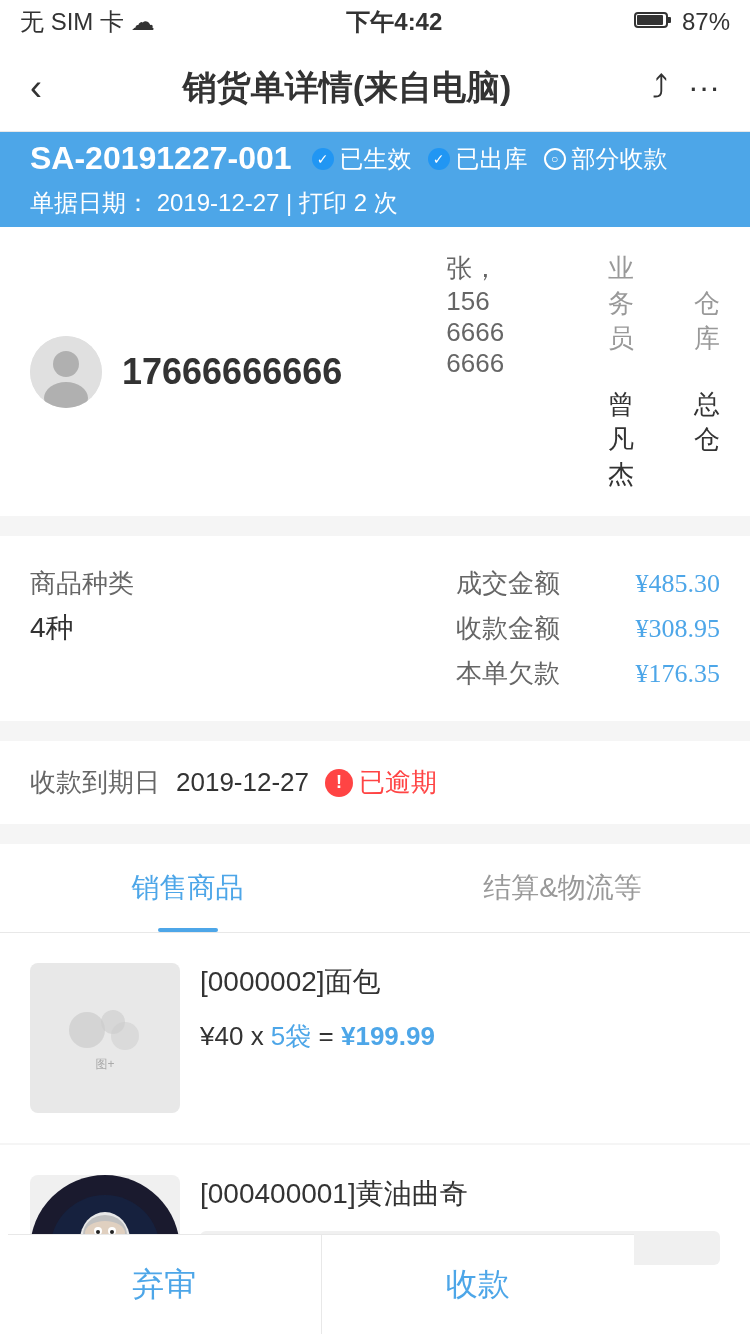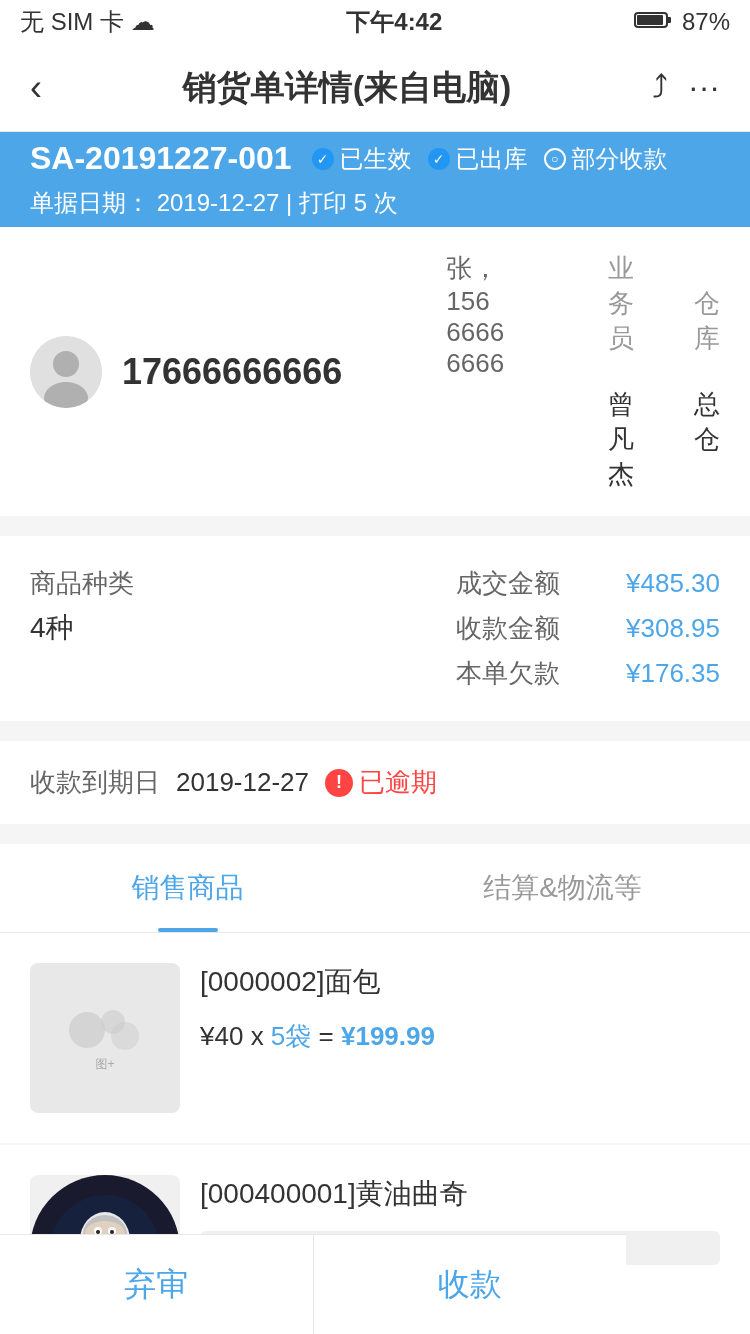--- a/index.html
+++ b/index.html
@@ -214,20 +214,21 @@
       font-size: 26px;
     }
     .stats-label {
       color: #666;
     }
     .stats-value {
       color: #4da6e8;
       font-weight: 500;
       min-width: 140px;
       text-align: right;
+      font-family: Liberation Serif, serif;
     }
 
     
     .due-section {
       background: #fff;
       padding: 24px 30px;
       display: flex;
       align-items: center;
       gap: 16px;
       font-size: 26px;
@@ -362,21 +363,21 @@
     .product-total {
       color: #4da6e8;
       font-weight: 600;
       margin-top: 32px;
     }
 
     
     .bottom-bar {
       position: fixed;
       bottom: 0;
-      left: 0;
+      left: 8px;
       width: 626px;
       height: 100px;
       background: #fff;
       border-top: 1px solid #e8e8e8;
       display: flex;
       align-items: center;
     }
     .bottom-btn {
       flex: 1;
       height: 100%;
@@ -444,21 +445,21 @@
       </span>
       <span class="status-tag">
         <span class="clock-icon">○</span>
         <span>部分收款</span>
       </span>
     </div>
   </div>
   <div class="order-date-row">
     <span>单据日期：</span>
     <span>2019-12-27</span>
-    <span>| 打印 5 次</span>
+    <span>| 打印 2 次</span>
   </div>
 </div>
 
 <div class="customer-section">
   <div class="customer-top">
     <div class="avatar">
       <svg class="avatar-icon" viewBox="0 0 72 72">
         <circle cx="36" cy="36" r="36" fill="#e0e0e0"></circle>
         <circle cx="36" cy="28" r="13" fill="#b0b0b0"></circle>
         <ellipse cx="36" cy="62" rx="22" ry="16" fill="#b0b0b0"></ellipse>

